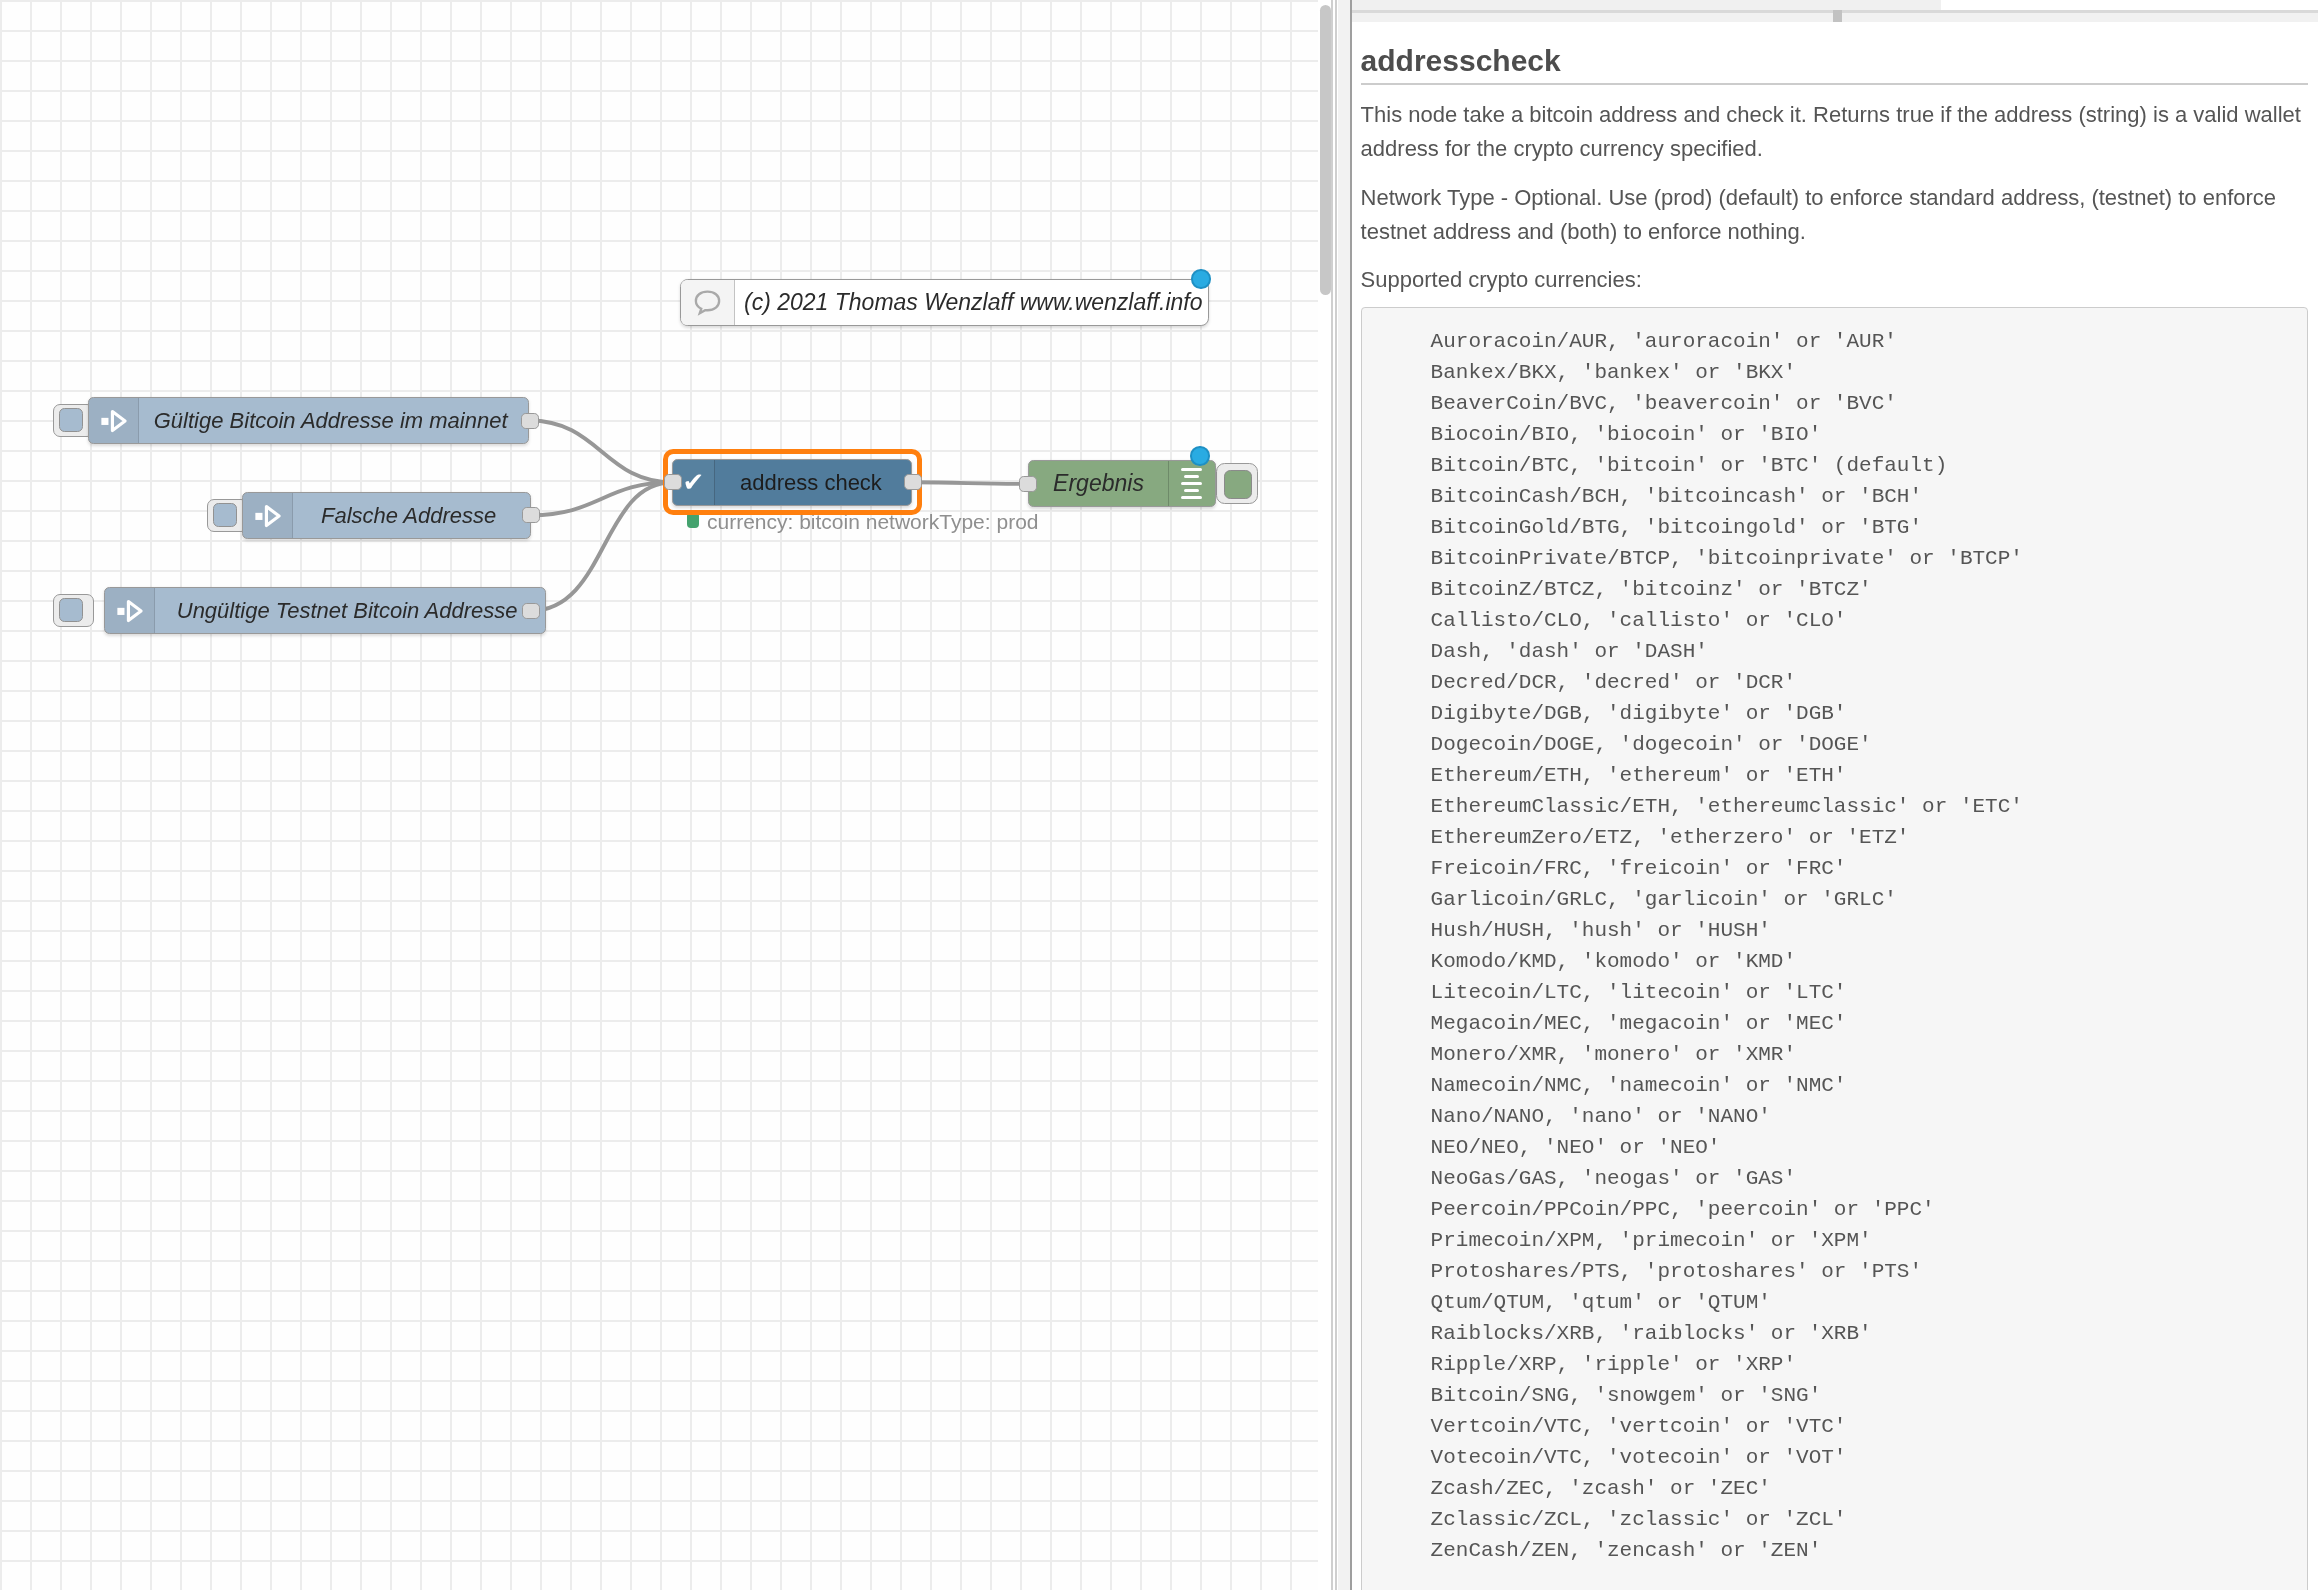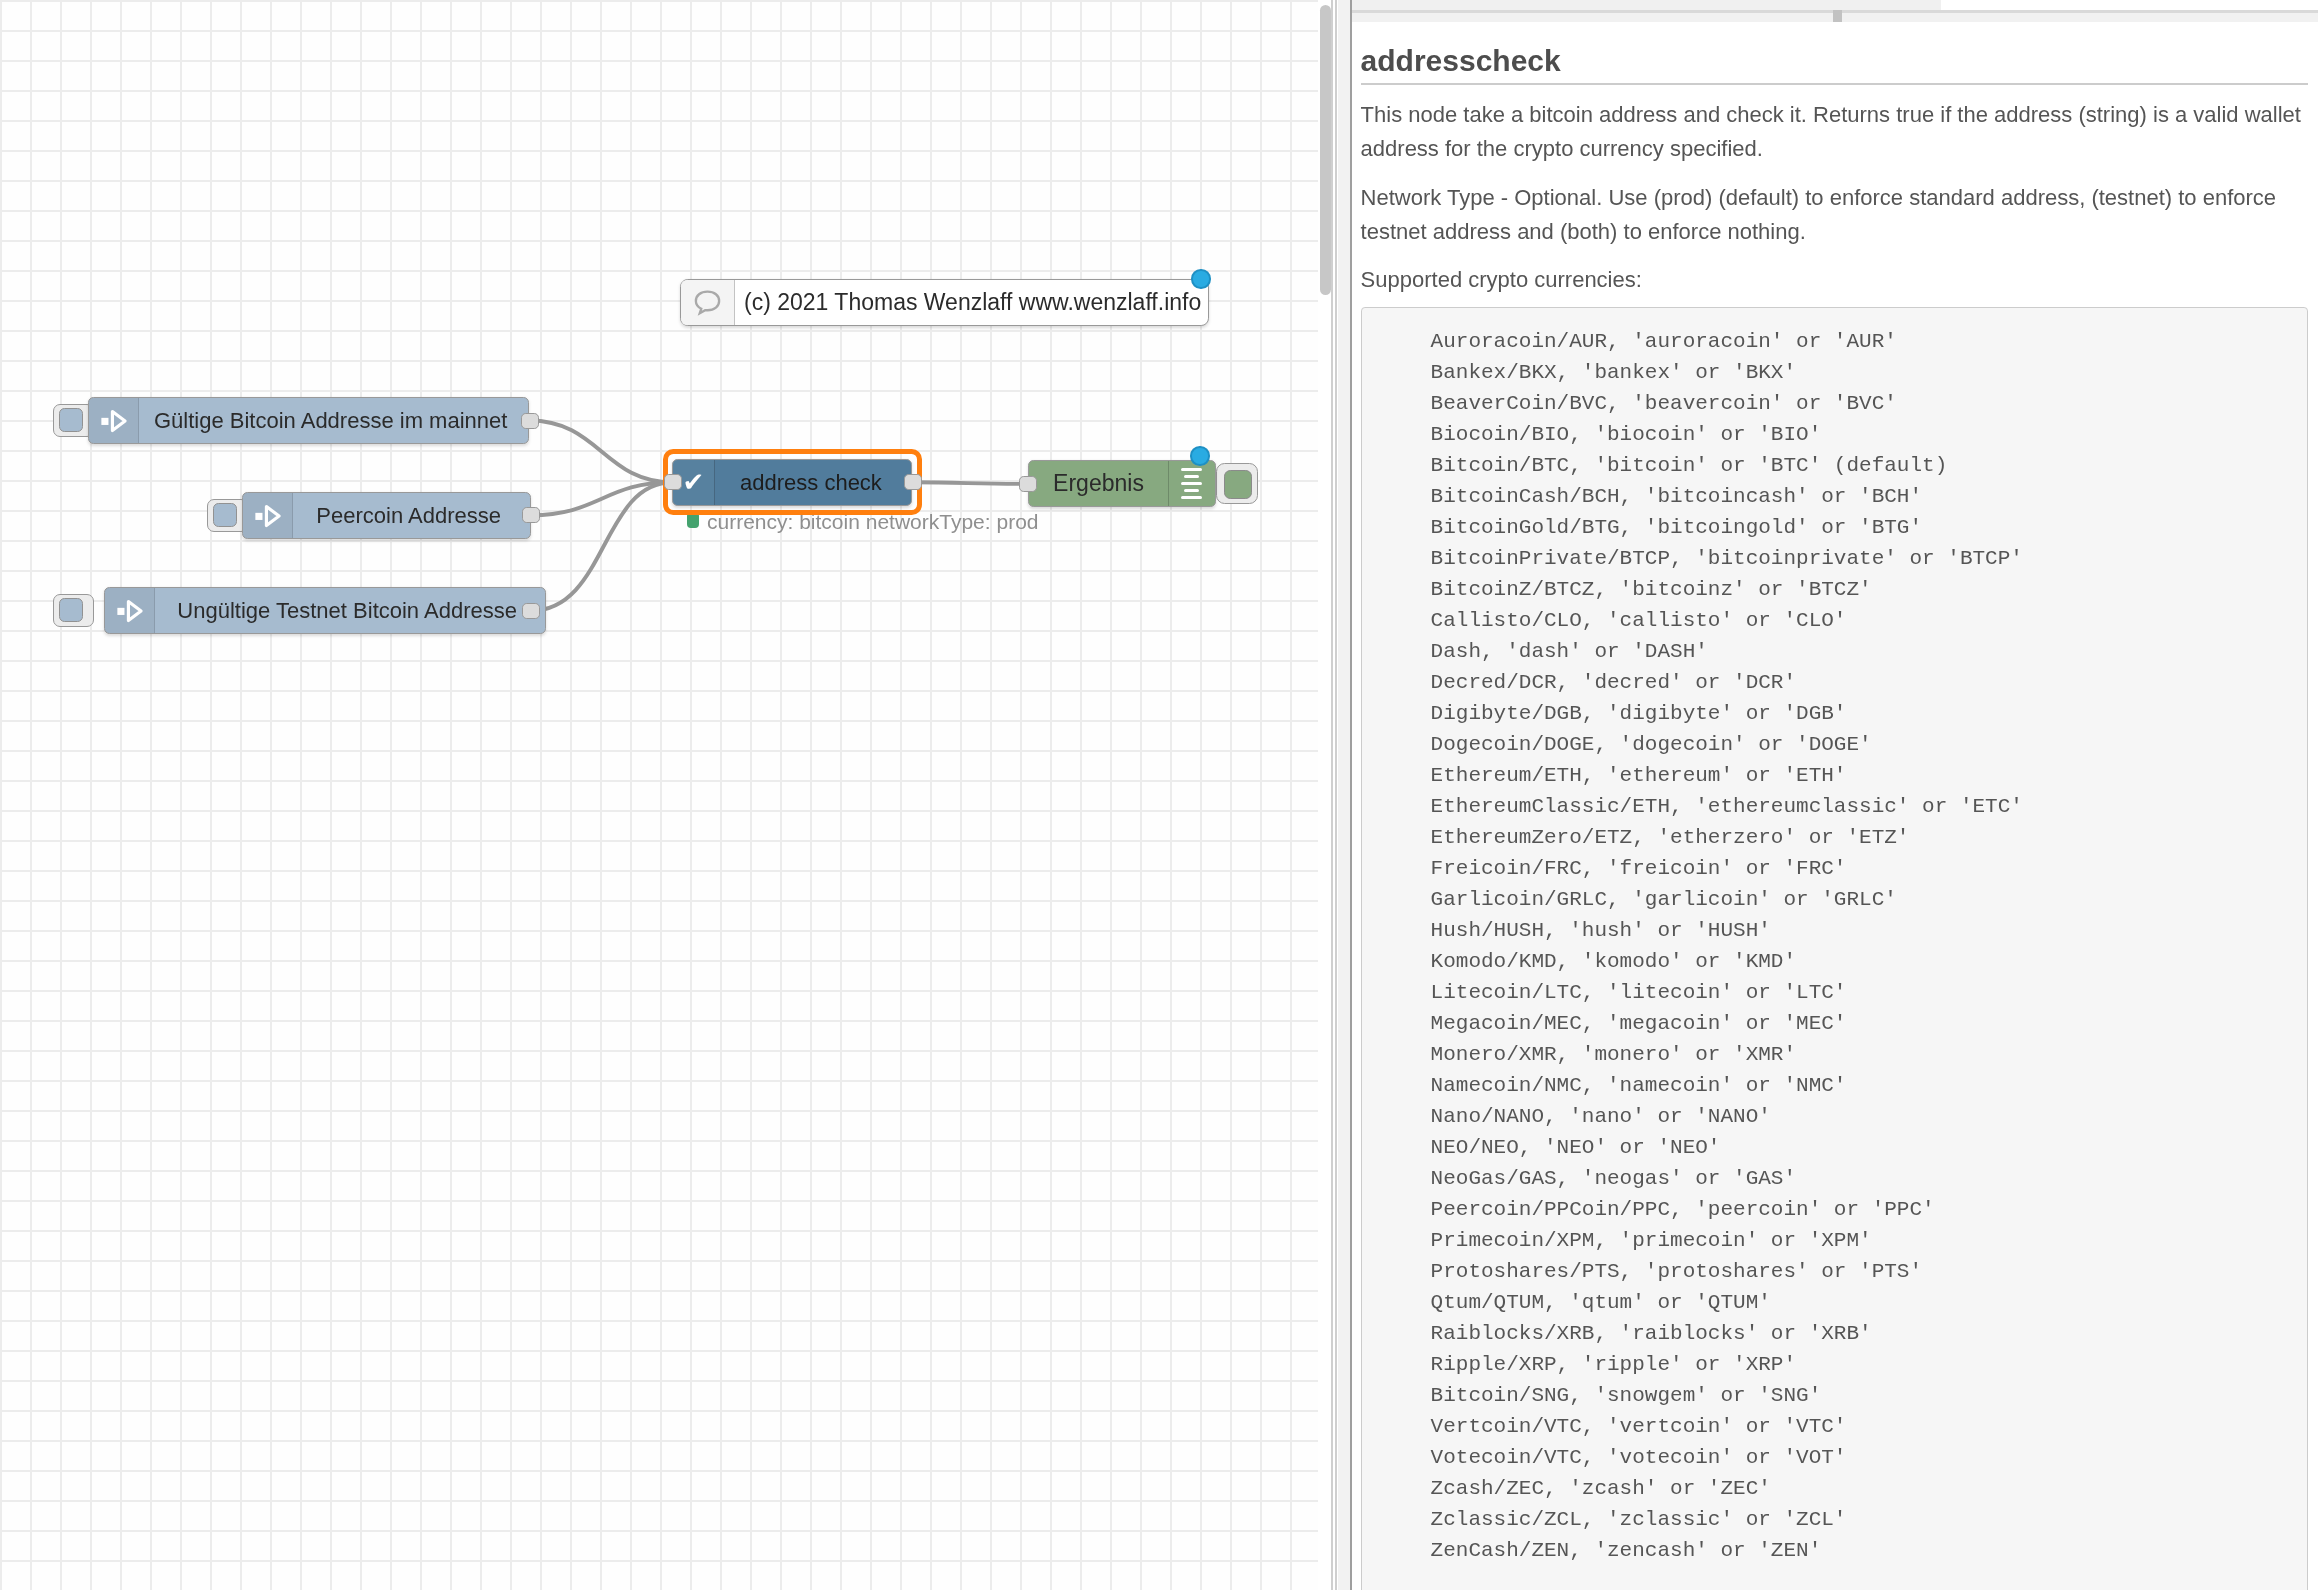--- a/index.html
+++ b/index.html
@@ -20,21 +20,21 @@
   #wires path{stroke:#979797;stroke-width:5;fill:none;}
 
   .node-body{
     position:absolute;border:1.6px solid #999;border-radius:5.5px;
     box-shadow:0 1.6px 3.1px rgba(0,0,0,0.14);box-sizing:border-box;
   }
   .node-label{
     position:absolute;top:0;bottom:0;display:flex;align-items:center;justify-content:center;
     font-size:22px;color:#2b2b2b;white-space:nowrap;
   }
-  .italic{}
+  .italic{font-style:italic;}
 
   
   #comment-node{left:680px;top:279px;width:529px;height:47px;background:#fff;border-radius:7.8px;}
   #comment-icon-sect{position:absolute;left:0;top:0;bottom:0;width:53px;background:#f4f4f4;
     border-right:1.6px solid #c3c3c3;border-radius:6.3px 0 0 6.3px;display:flex;align-items:center;justify-content:center;}
   #comment-node .node-label{left:63px;right:7.8px;justify-content:flex-start;font-size:23px;}
 
   
   .inject-body{background:#a6bbcf;}
   .inject-icon-sect{position:absolute;left:0;top:0;bottom:0;width:49px;
@@ -147,21 +147,21 @@
   <div class="inject-button" style="left:207px;top:499px;">
     <div class="inject-button-inner"></div>
   </div>
   <div class="node-body inject-body" style="left:242px;top:492px;width:289px;height:47px;">
     <div class="inject-icon-sect">
       <svg width="30" height="30" viewBox="0 0 38 38">
         <rect x="3" y="15" width="9" height="9" fill="#fff"></rect>
         <path d="M17 7 L33 19 L17 31 Z" fill="none" stroke="#fff" stroke-width="4" stroke-linejoin="round"></path>
       </svg>
     </div>
-    <div class="node-label italic inject-label">Peercoin Addresse</div>
+    <div class="node-label italic inject-label">Falsche Addresse</div>
   </div>
   <div class="port" style="left:522px;top:507px;"></div>
 
   <div class="inject-button" style="left:53px;top:594px;">
     <div class="inject-button-inner"></div>
   </div>
   <div class="node-body inject-body" style="left:104px;top:587px;width:442px;height:47px;">
     <div class="inject-icon-sect">
       <svg width="30" height="30" viewBox="0 0 38 38">
         <rect x="3" y="15" width="9" height="9" fill="#fff"></rect>

